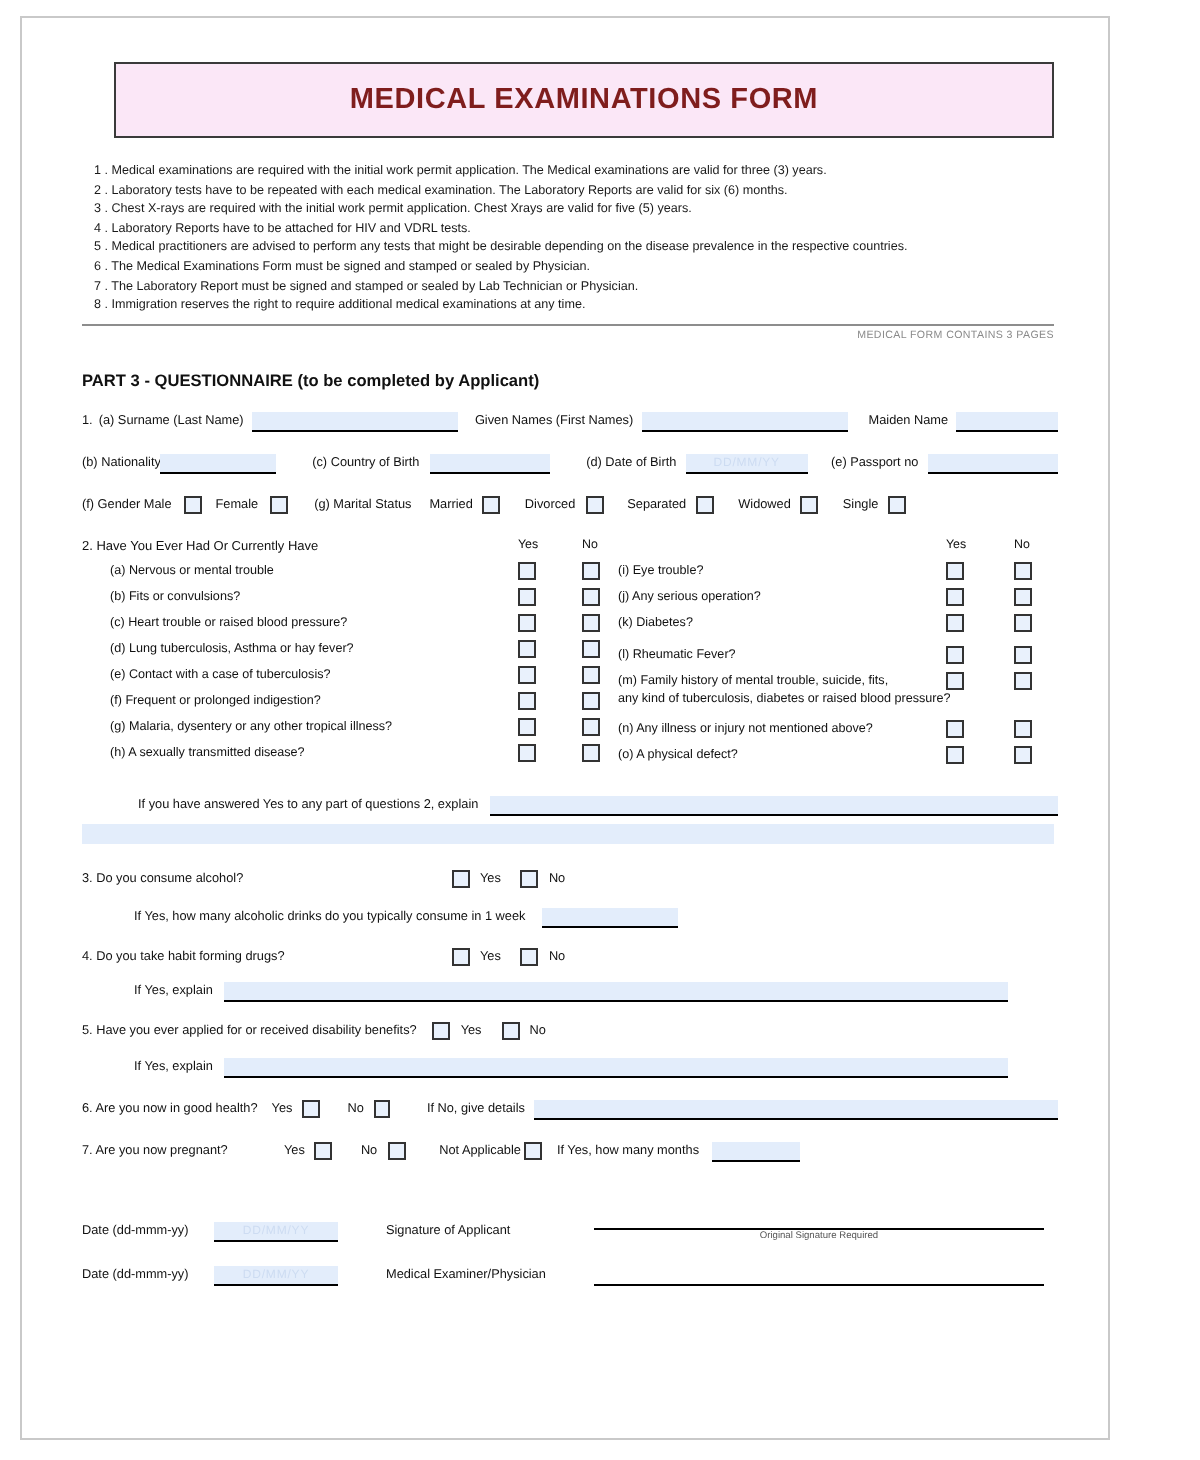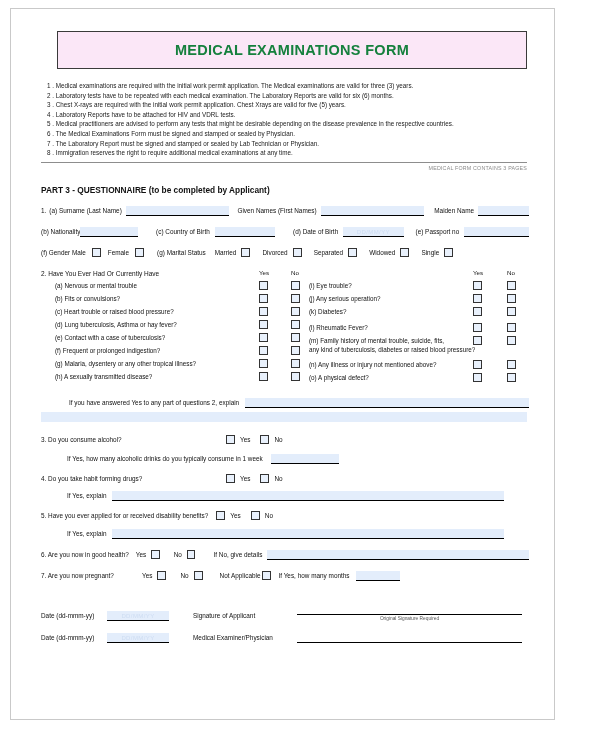--- a/index.html
+++ b/index.html
@@ -40,21 +40,21 @@
     border: 1.5px solid #3a3a3a;
     box-sizing: border-box;
     display: flex;
     align-items: center;
     justify-content: center;
   }
   .title-bar .t {
     font-size: 14.5px;
     font-weight: bold;
     letter-spacing: .3px;
-    color: #15803d;
+    color: #7f1d1d;
   }
 
   
   .instructions {
     margin-top: 12px;
     margin-left: 8px;
   }
   .instructions li {
     font-size: 6.3px;
     line-height: 9.6px;

